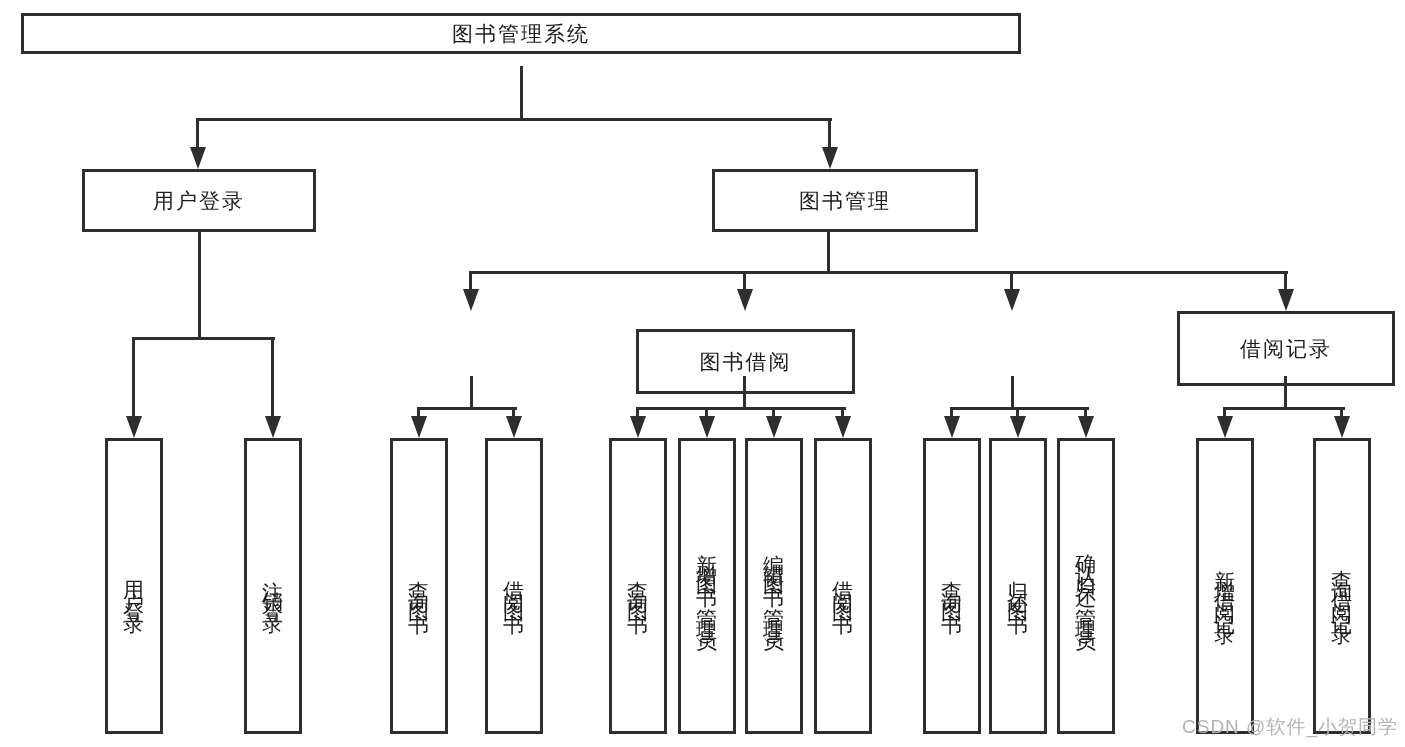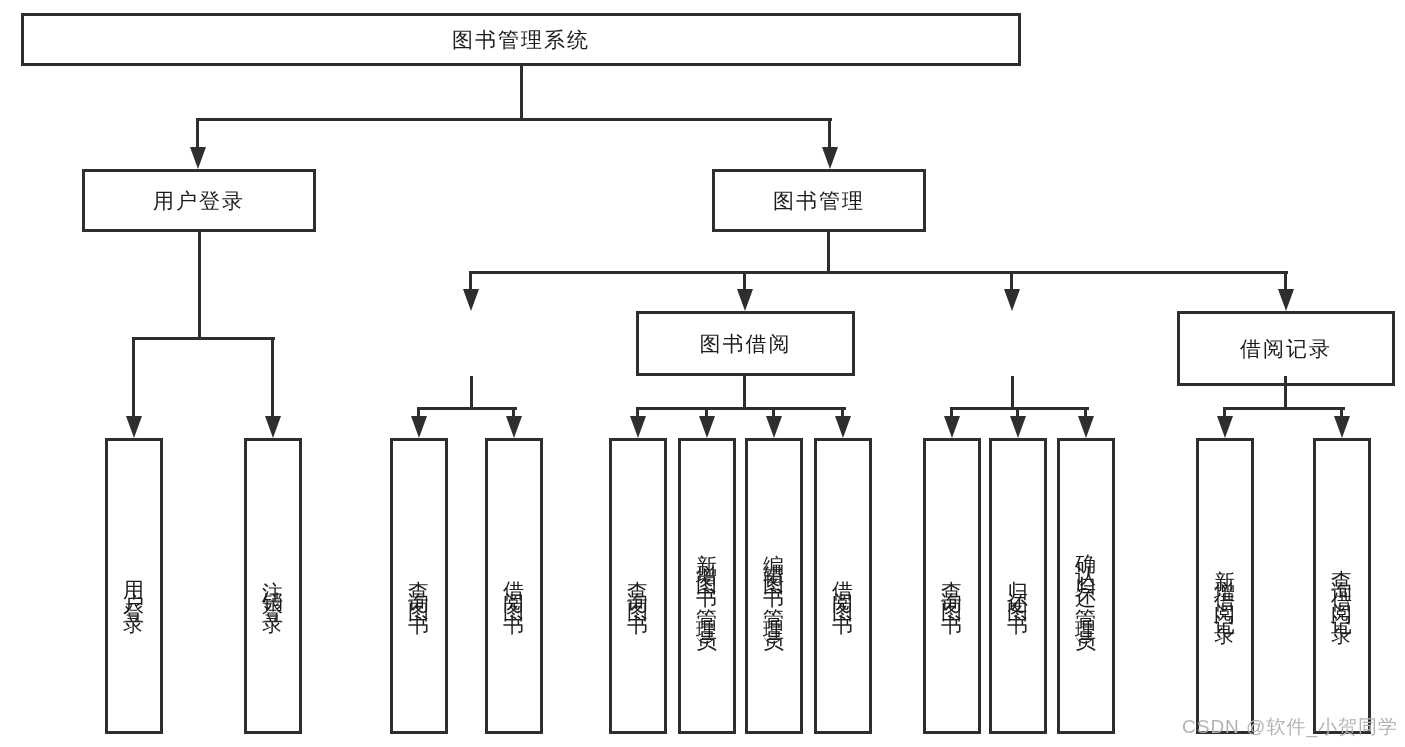--- a/index.html
+++ b/index.html
@@ -40,32 +40,32 @@
     letter-spacing:1px;
     color:var(--wm,#b3b3b3);
     white-space:nowrap;
   }
 </style>
 </head>
 <body>
 
 <div class="canvas">
 
-  <div class="box hbox" style="left:21px;top:13px;width:1000px;height:53px;">
+  <div class="box hbox" style="left:21px;top:13px;width:1000px;height:41px;">
     <span>图书管理系统</span>
   </div>
 
   <div class="box hbox" style="left:82px;top:169px;width:234px;height:63px;">
     <span>用户登录</span>
   </div>
-  <div class="box hbox" style="left:712px;top:169px;width:214px;height:63px;">
+  <div class="box hbox" style="left:712px;top:169px;width:266px;height:63px;">
     <span>图书管理</span>
   </div>
 
-  <div class="box hbox" style="left:636px;top:311px;width:219px;height:65px;">
+  <div class="box hbox" style="left:636px;top:329px;width:219px;height:65px;">
     <span>图书借阅</span>
   </div>
   <div class="box hbox" style="left:1177px;top:311px;width:218px;height:75px;">
     <span>借阅记录</span>
   </div>
 
   <div class="box vbox" style="left:105px;top:438px;width:58px;height:296px;">
     <span>用户登录</span>
   </div>
   <div class="box vbox" style="left:244px;top:438px;width:58px;height:296px;">

